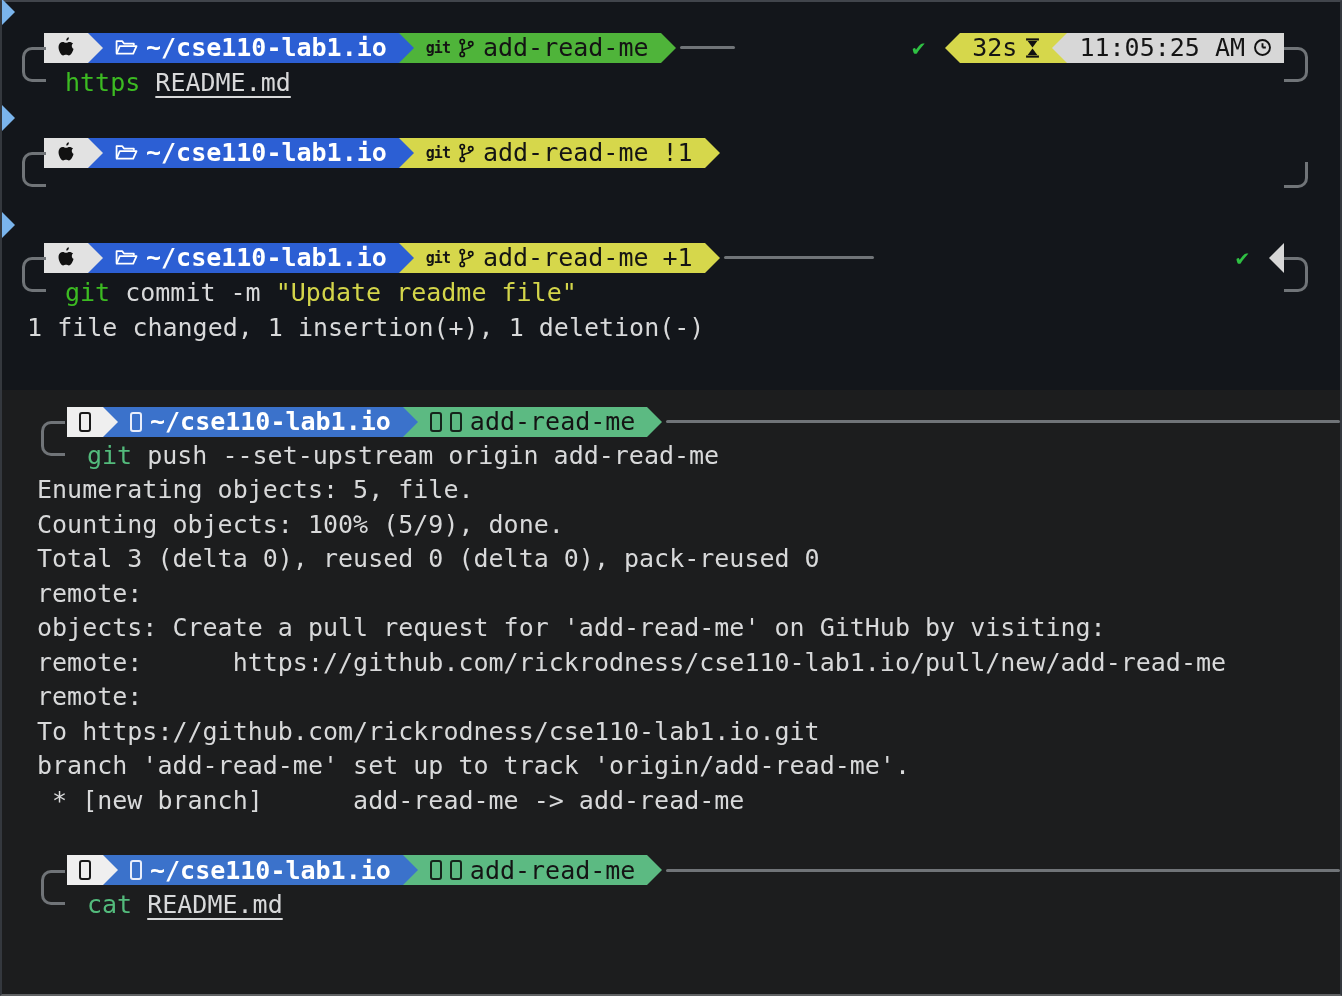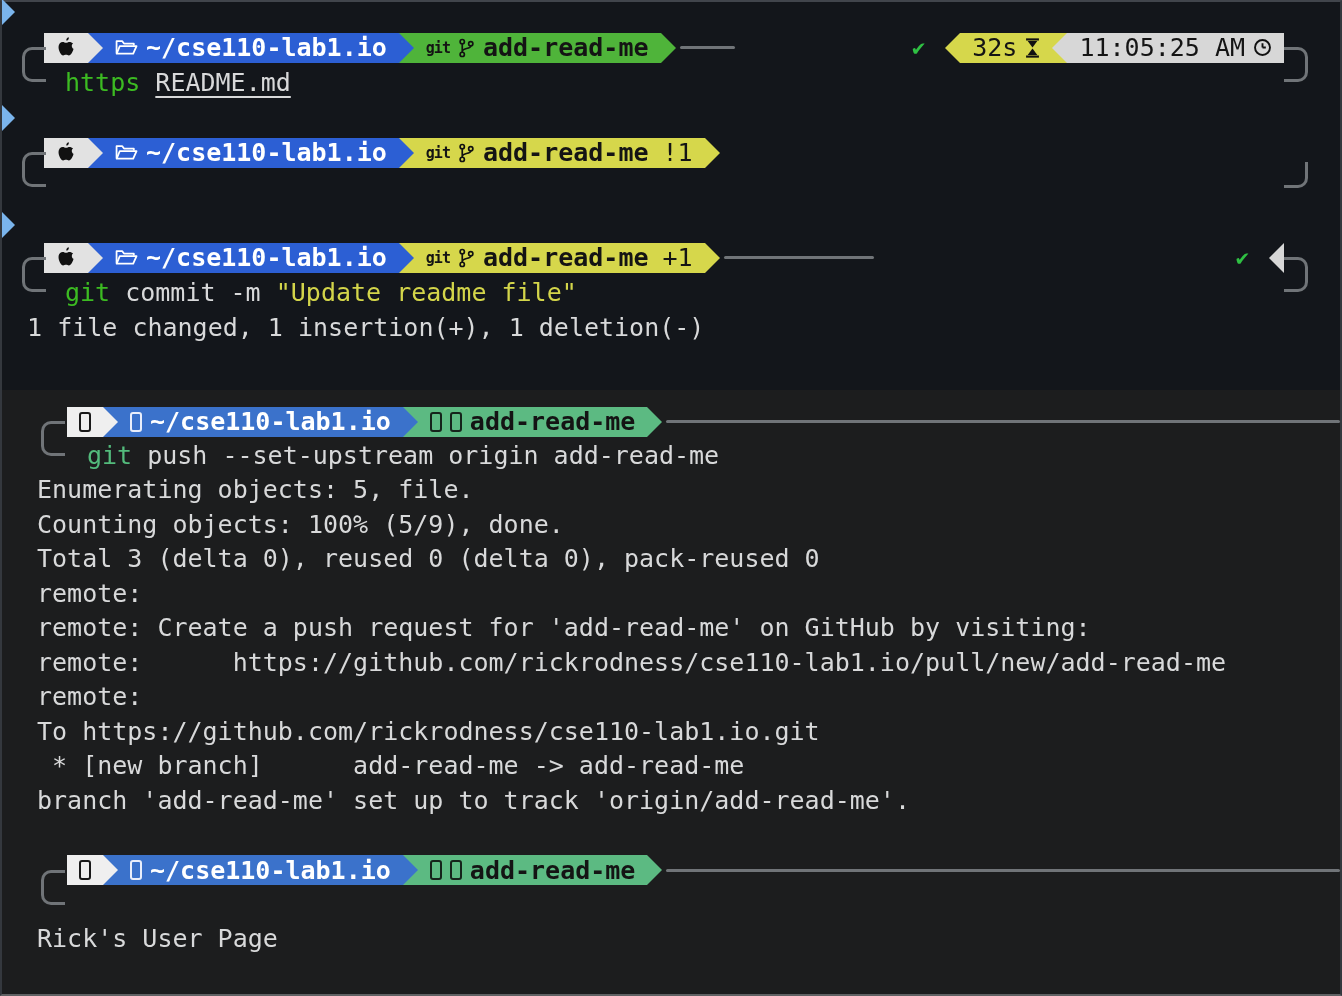--- a/index.html
+++ b/index.html
@@ -20,21 +20,21 @@
   .term-bottom{height:602px;background:var(--bgBottom);padding:14px 0 0 35px;font-size:25px}
   .row{height:35px;line-height:35px;white-space:pre}
   .term-bottom .row{height:34.5px;line-height:34.5px}
   .pblock{position:relative}
   .bar{display:flex;align-items:center;height:35px}
   .seg{height:30px;display:flex;align-items:center;gap:8px;padding:0 12px;flex:none;color:var(--segText)}
   .sep{position:relative;width:15px;height:30px;flex:none}
   .sep-r::after{content:"";position:absolute;left:0;top:0;border-top:15px solid transparent;border-bottom:15px solid transparent;border-left:15px solid var(--tri)}
   .sep-l::after{content:"";position:absolute;right:0;top:0;border-top:15px solid transparent;border-bottom:15px solid transparent;border-right:15px solid var(--tri)}
   .pathtext{font-weight:bold;color:#ffffff}
-  .branchtext{font-weight:700}
+  .branchtext{font-weight:400}
   .gitword{font-size:15px;font-weight:bold;letter-spacing:-1px}
   .status{margin-left:6px}
   .hline{height:3px;background:var(--frameGray);flex:none;border-radius:2px}
   .check{color:var(--checkGreen);font-size:22px;font-weight:bold;padding:0 20px;flex:none}
   .cmdrow{padding-left:53px}
   .term-bottom .cmdrow{padding-left:50px}
   .cmdname{color:var(--cmdGreenTop)}
   .term-bottom .cmdname{color:var(--cmdGreenBottom)}
   .file{text-decoration:underline;text-underline-offset:5px}
   .str{color:var(--strYellow)}
@@ -221,26 +221,26 @@
         <span class="sep sep-l" style="--tri:var(--greenSea);transform:scaleX(-1)"></span>
         <span class="hline" style="flex:1;margin-left:4px"></span>
       </div>
       <div class="row cmdrow"><span class="cmdname">git</span><span> push --set-upstream origin add-read-me</span></div>
     </div>
 
     <div class="row">Enumerating objects: 5, file.</div>
     <div class="row">Counting objects: 100% (5/9), done.</div>
     <div class="row">Total 3 (delta 0), reused 0 (delta 0), pack-reused 0</div>
     <div class="row">remote:</div>
-    <div class="row">remote: Create a push request for 'add-read-me' on GitHub by visiting:</div>
+    <div class="row">objects: Create a pull request for 'add-read-me' on GitHub by visiting:</div>
     <div class="row">remote:      https://github.com/rickrodness/cse110-lab1.io/pull/new/add-read-me</div>
     <div class="row">remote:</div>
     <div class="row">To https://github.com/rickrodness/cse110-lab1.io.git</div>
+    <div class="row">branch 'add-read-me' set up to track 'origin/add-read-me'.</div>
     <div class="row"> * [new branch]      add-read-me -&gt; add-read-me</div>
-    <div class="row">branch 'add-read-me' set up to track 'origin/add-read-me'.</div>
 
     <div class="row"></div>
 
     <div class="pblock" style="height:69px">
       <span class="bracketL"></span>
       <div class="bar">
         <span style="width:30px;flex:none"></span>
         <span class="seg" style="background:#efefef">
           <span class="tofu" style="color:#191919"></span>
         </span>
@@ -251,17 +251,17 @@
         </span>
         <span class="sep sep-r" style="background:var(--greenSea);--tri:var(--blueBottom)"></span>
         <span class="seg" style="background:var(--greenSea)">
           <span class="tofu" style="color:#15241b"></span>
           <span class="tofu" style="color:#15241b"></span>
           <span class="branchtext">add-read-me</span>
         </span>
         <span class="sep sep-l" style="--tri:var(--greenSea);transform:scaleX(-1)"></span>
         <span class="hline" style="flex:1;margin-left:4px"></span>
       </div>
-    </div>
-
-    <div class="row">Rick's User Page</div>
+      <div class="row cmdrow"><span class="cmdname">cat</span><span> </span><span class="file">README.md</span></div>
+    </div>
+
   </div>
 </div>
 
 </body></html>

